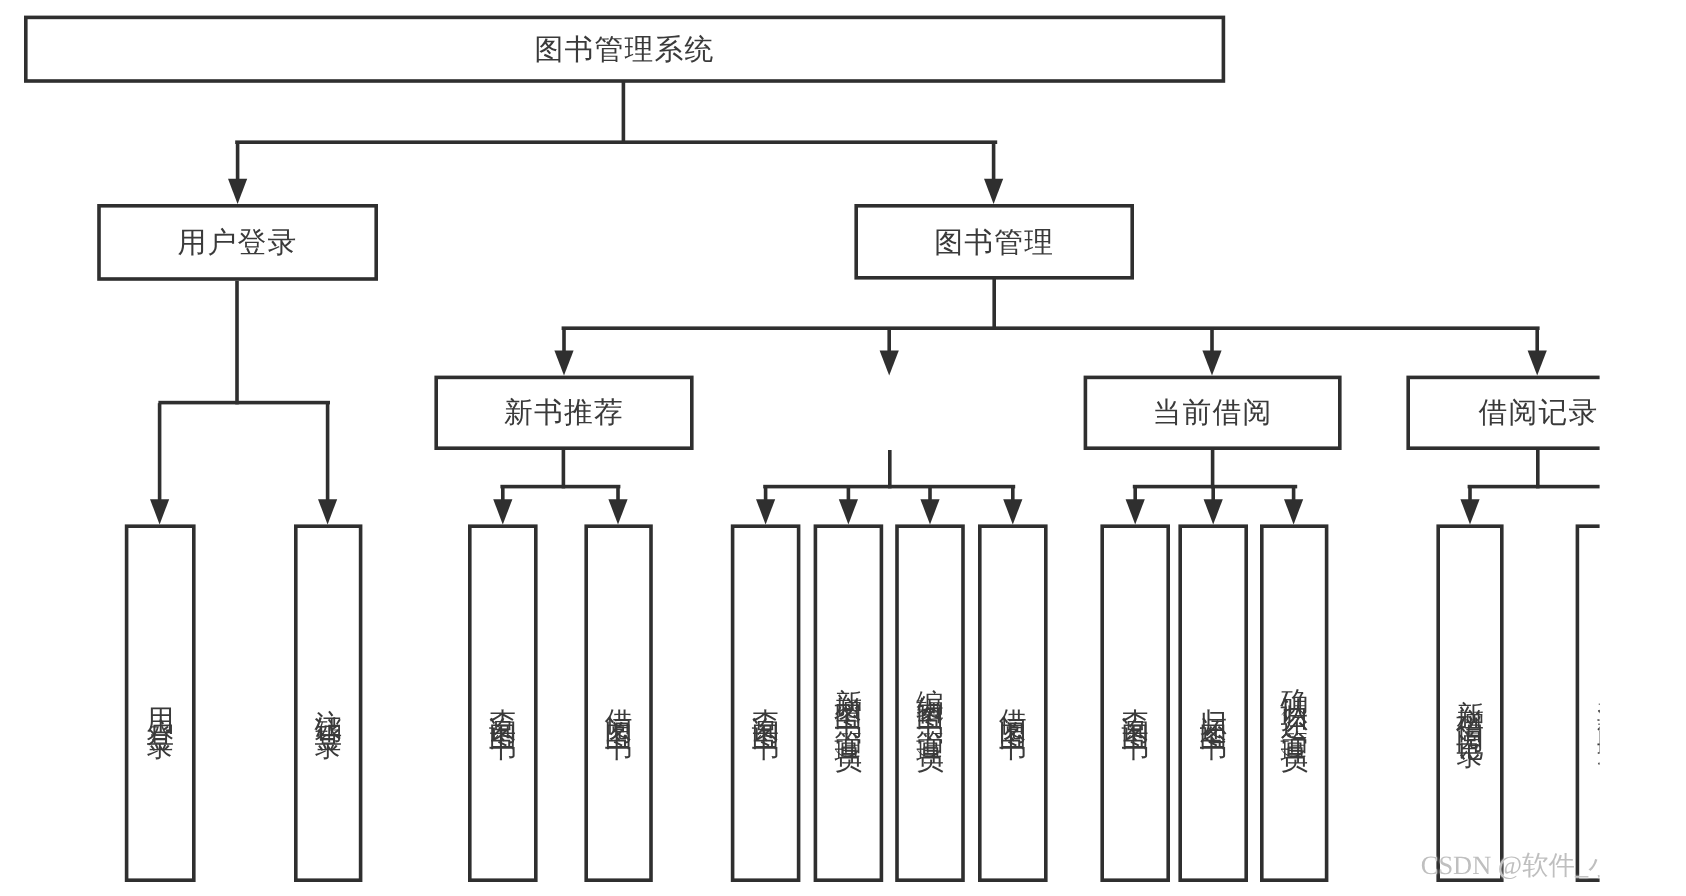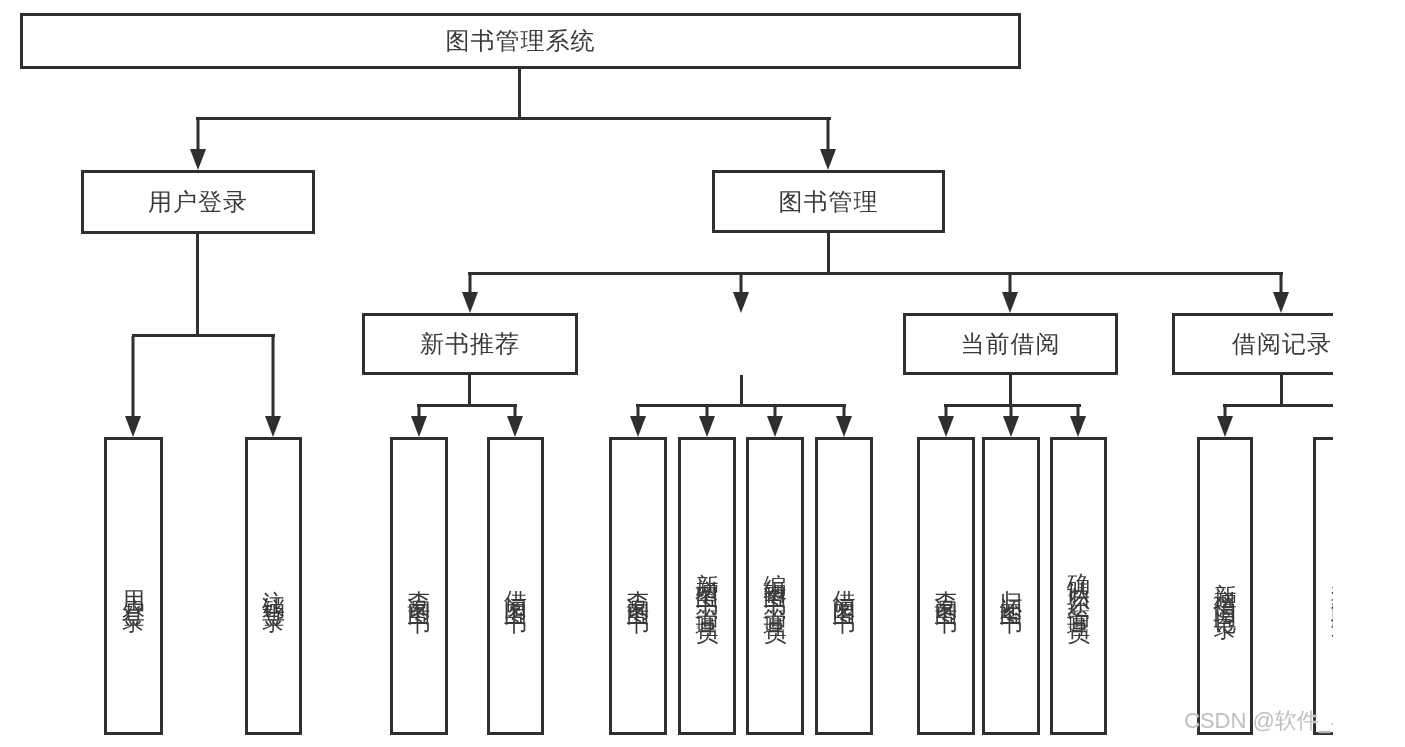--- a/index.html
+++ b/index.html
@@ -1,21 +1,21 @@
 <!DOCTYPE html>
 <html><head>
 <meta charset="utf-8">
 <style>
   html,body{margin:0;padding:0;background:#ffffff;}
   #stage{
     position:relative;
     width:1333px;height:747px;
     background:#ffffff;
     overflow:hidden;
-    font-family:Liberation Sans, sans-serif;
+    font-family:Liberation Serif, serif;
   }
   .node{
     position:absolute;
     box-sizing:border-box;
     border:3px solid #2f2f2f;
     background:#ffffff;
     display:flex;
     align-items:center;
     justify-content:center;
   }

